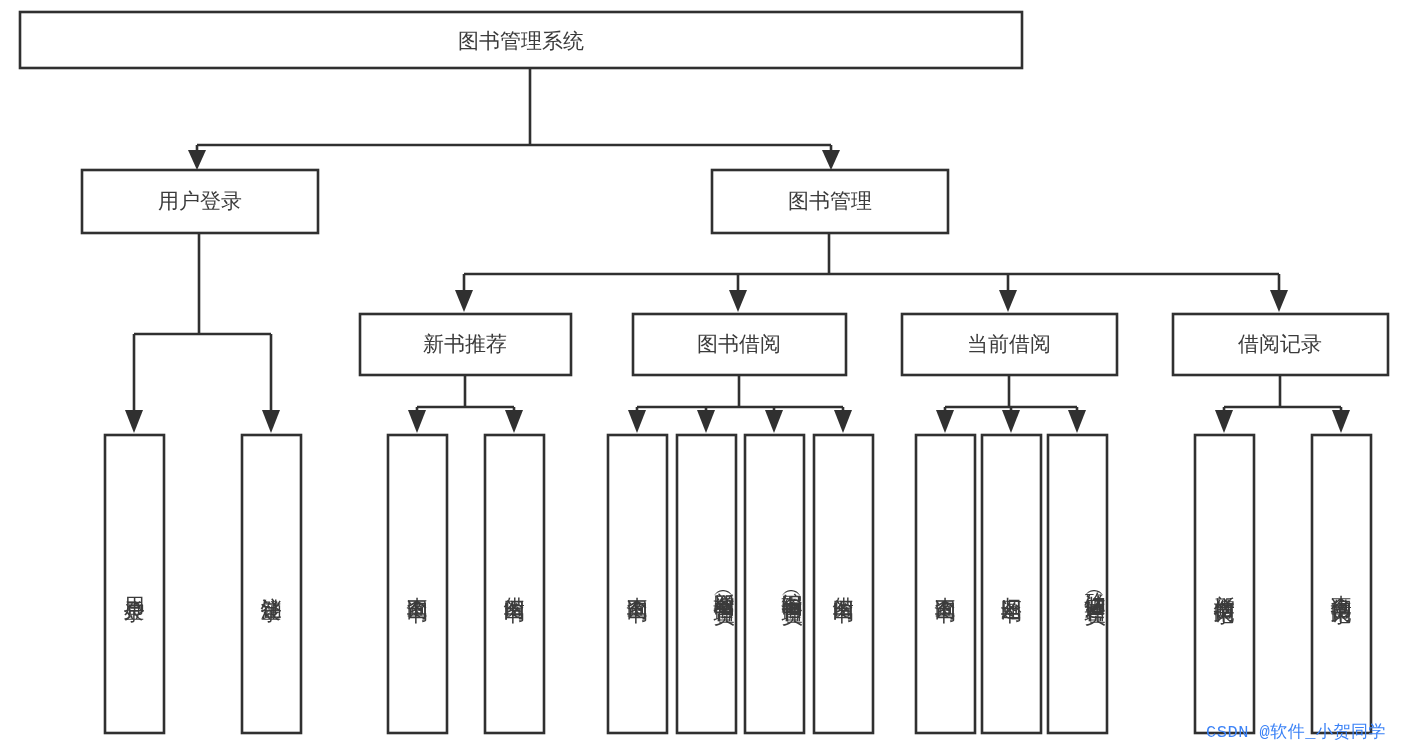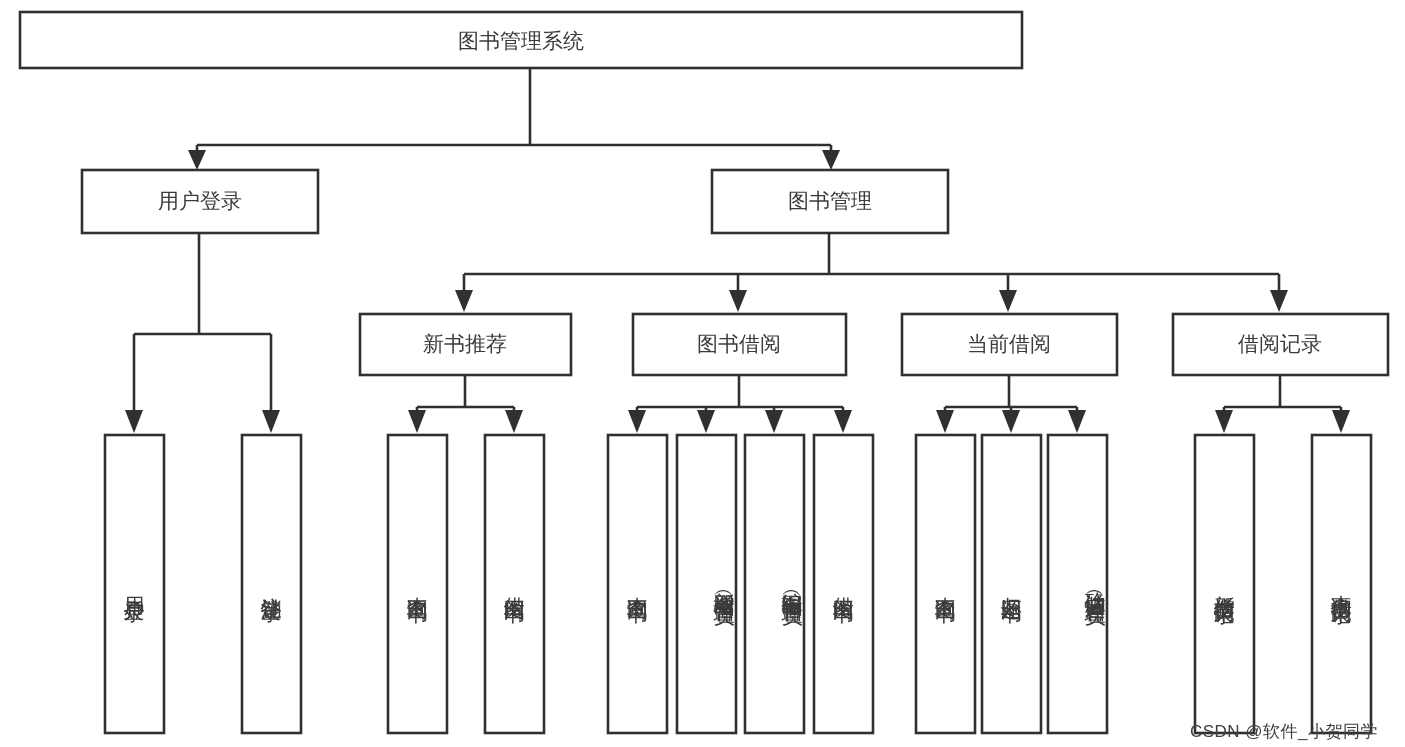--- a/index.html
+++ b/index.html
@@ -62,25 +62,25 @@
     font-family: "Liberation Sans", "DejaVu Sans", sans-serif;
     font-size: 21px;
     line-height: 1.12;
     color: #3b3b3b;
     letter-spacing: 2px;
     white-space: nowrap;
     pointer-events: none;
   }
   .watermark {
     position: absolute;
-    right: 23px;
+    right: 15px;
     bottom: 4px;
-    font-family: Liberation Sans, sans-serif;
+    font-family: Liberation Mono, monospace;
     font-size: 17px;
-    color: #404040;
+    color: #3b82f6;
     letter-spacing: 0.5px;
     white-space: nowrap;
   }
 </style>
 </head>
 <body>
 
 <div id="diagram-root">
 
   <svg id="flow" viewBox="0 0 1405 747">

